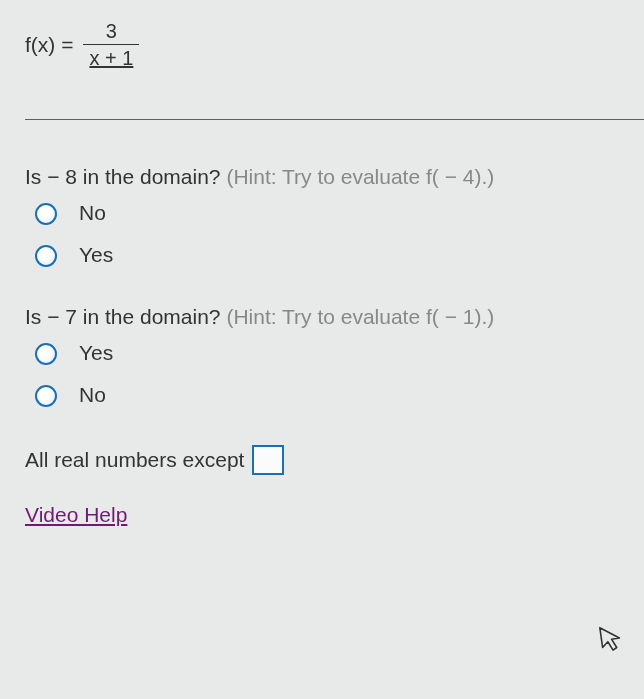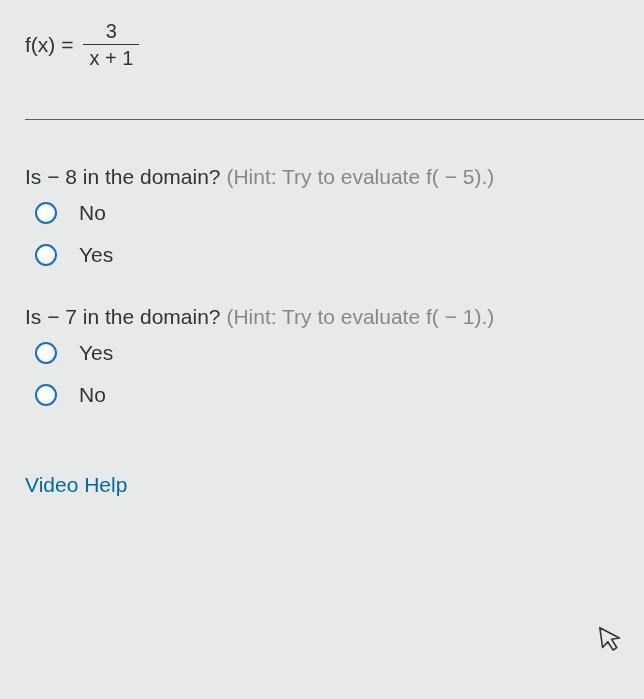--- a/index.html
+++ b/index.html
@@ -28,39 +28,40 @@
     line-height: 1.1;
     margin-left: 4px;
     vertical-align: middle;
   }
   .fraction .num {
     padding: 0 6px 2px 6px;
   }
   .fraction .den {
     border-top: 1.5px solid #333;
     padding: 2px 6px 0 6px;
+    text-decoration: underline;
   }
   hr.sep {
     border: none;
     border-top: 1px solid #5e5e5e;
     margin: 0 -25px 45px 0;
   }
   .question {
     margin-bottom: 12px;
   }
   .hint {
     color: #888;
   }
   .opts {
     margin-left: 10px;
     margin-bottom: 38px;
   }
   .opt {
     display: flex;
-    align-items: center;
+    align-items: flex-end;
     gap: 22px;
     margin: 10px 0 18px 0;
   }
   .radio {
     width: 22px;
     height: 22px;
     border: 2px solid #1a6fb5;
     border-radius: 50%;
     background: radial-gradient(circle at 35% 35%, #ffffff 30%, #e6edf2 100%);
     box-sizing: border-box;
@@ -77,21 +78,22 @@
   }
   .blank-box {
     width: 32px;
     height: 30px;
     border: 2px solid #1a6fb5;
     background: #fafbfb;
     box-sizing: border-box;
   }
   .video-help {
     margin-top: 28px;
-    color: #0369a1;
+    color: #701a75;
+    text-decoration: underline;
     cursor: pointer;
     display: inline-block;
   }
   .italic { }
   .cursor {
     position: absolute;
     right: 18px;
     bottom: 38px;
     font-size: 28px;
     color: #333;
@@ -107,21 +109,21 @@
   <span class="italic">f(x) = </span>
   <span class="fraction">
     <span class="num">3</span>
     <span class="den">x + 1</span>
   </span>
 </div>
 
 <hr class="sep">
 
 <div class="question">
-  <span>Is  − 8 in the domain? </span><span class="hint italic">(Hint: Try to evaluate f( − 5).)</span>
+  <span>Is  − 8 in the domain? </span><span class="hint italic">(Hint: Try to evaluate f( − 4).)</span>
 </div>
 <div class="opts">
   <div class="opt">
     <div class="radio"></div>
     <span>No</span>
   </div>
   <div class="opt">
     <div class="radio"></div>
     <span>Yes</span>
   </div>
@@ -135,20 +137,24 @@
     <div class="radio"></div>
     <span>Yes</span>
   </div>
   <div class="opt">
     <div class="radio"></div>
     <span>No</span>
   </div>
 </div>
 
 <div class="domain-block">
+  <div class="domain-line">
+    <span>All real numbers except</span>
+    <div class="blank-box"></div>
+  </div>
 </div>
 
 <div class="video-help">Video Help</div>
 
 <div class="cursor">
   <svg width="26" height="30" viewBox="0 0 26 30">
     <path d="M2 2 L2 22 L8 17 L12 26 L16 24 L12 15 L20 15 Z" fill="none" stroke="#333" stroke-width="1.6" stroke-linejoin="round"></path>
   </svg>
 </div>
 

